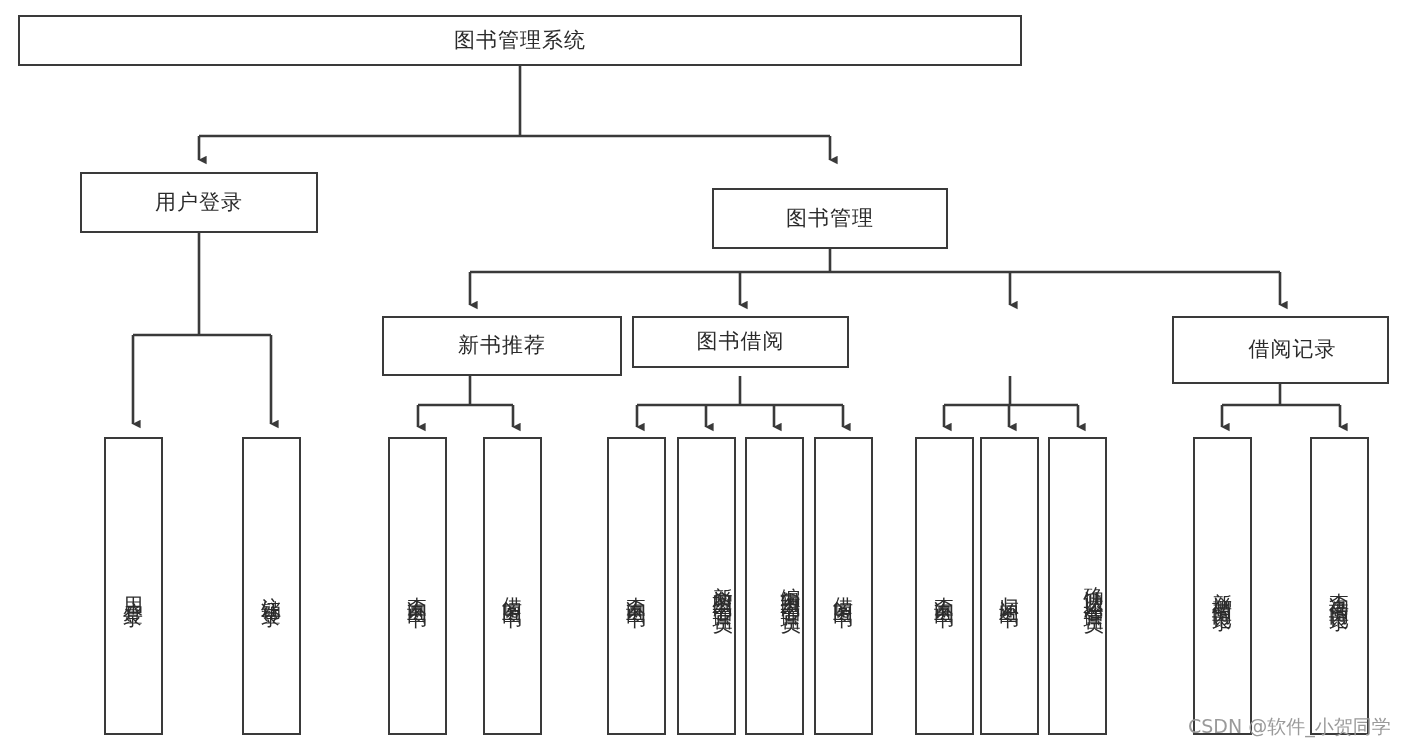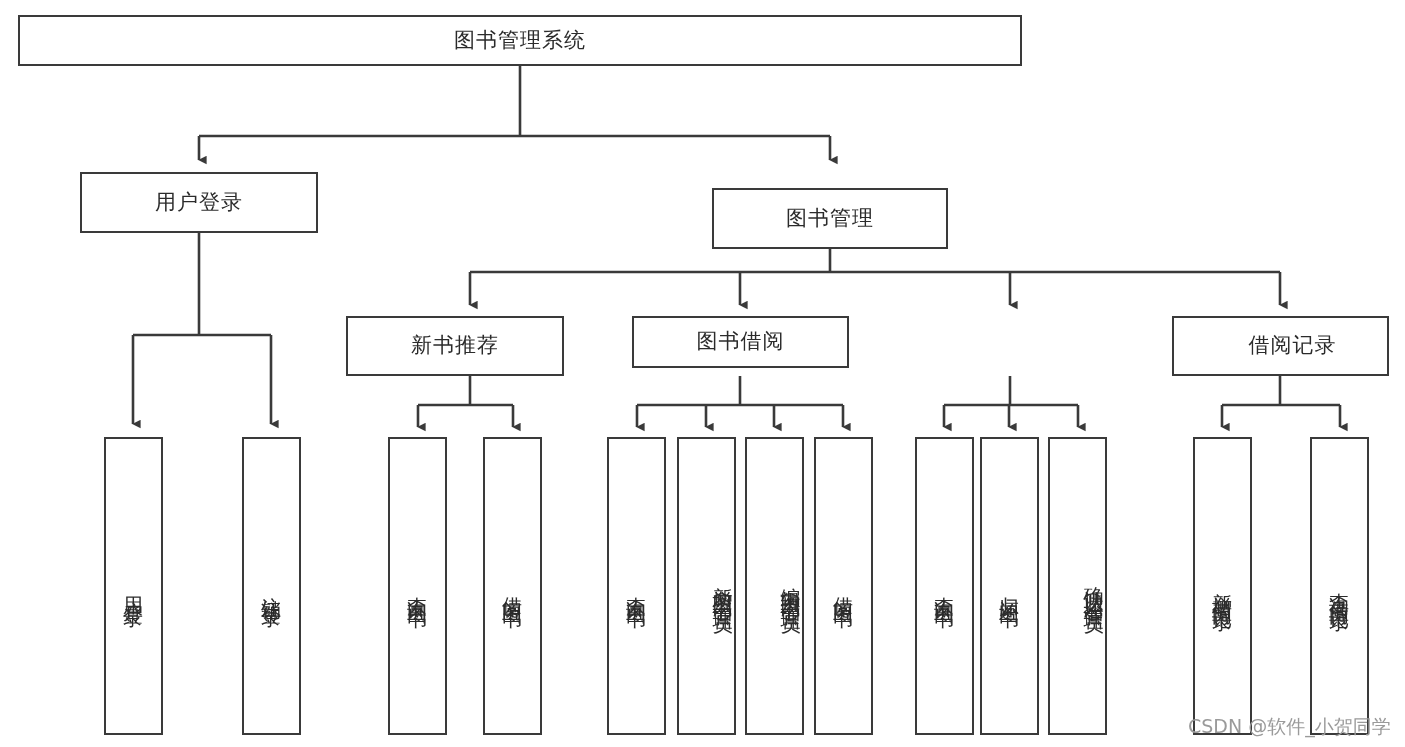--- a/index.html
+++ b/index.html
@@ -123,27 +123,27 @@
     <span>图书管理系统</span>
   </div>
 
   <div class="node horiz" style="left:80px; top:172px; width:238px; height:61px;">
     <span>用户登录</span>
   </div>
   <div class="node horiz" style="left:712px; top:188px; width:236px; height:61px;">
     <span>图书管理</span>
   </div>
 
-  <div class="node horiz" style="left:346px; top:316px; width:218px; height:60px;">
+  <div class="node horiz" style="left:382px; top:316px; width:240px; height:60px;">
     <span>新书推荐</span>
   </div>
   <div class="node horiz" style="left:632px; top:316px; width:217px; height:52px;">
     <span>图书借阅</span>
   </div>
-  <div class="node horiz" style="left:1172px; top:316px; width:217px; height:60px;padding-left:24px;">
+  <div class="node horiz" style="left:1172px; top:316px; width:217px; height:68px;padding-left:24px;">
     <span>借阅记录</span>
   </div>
 
   <div class="node vert" style="left:104px; top:437px; width:59px; height:298px; align-items:center;">
     <span>用户登录</span>
   </div>
   <div class="node vert" style="left:242px; top:437px; width:59px; height:298px; align-items:center;">
     <span>注销登录</span>
   </div>
 

